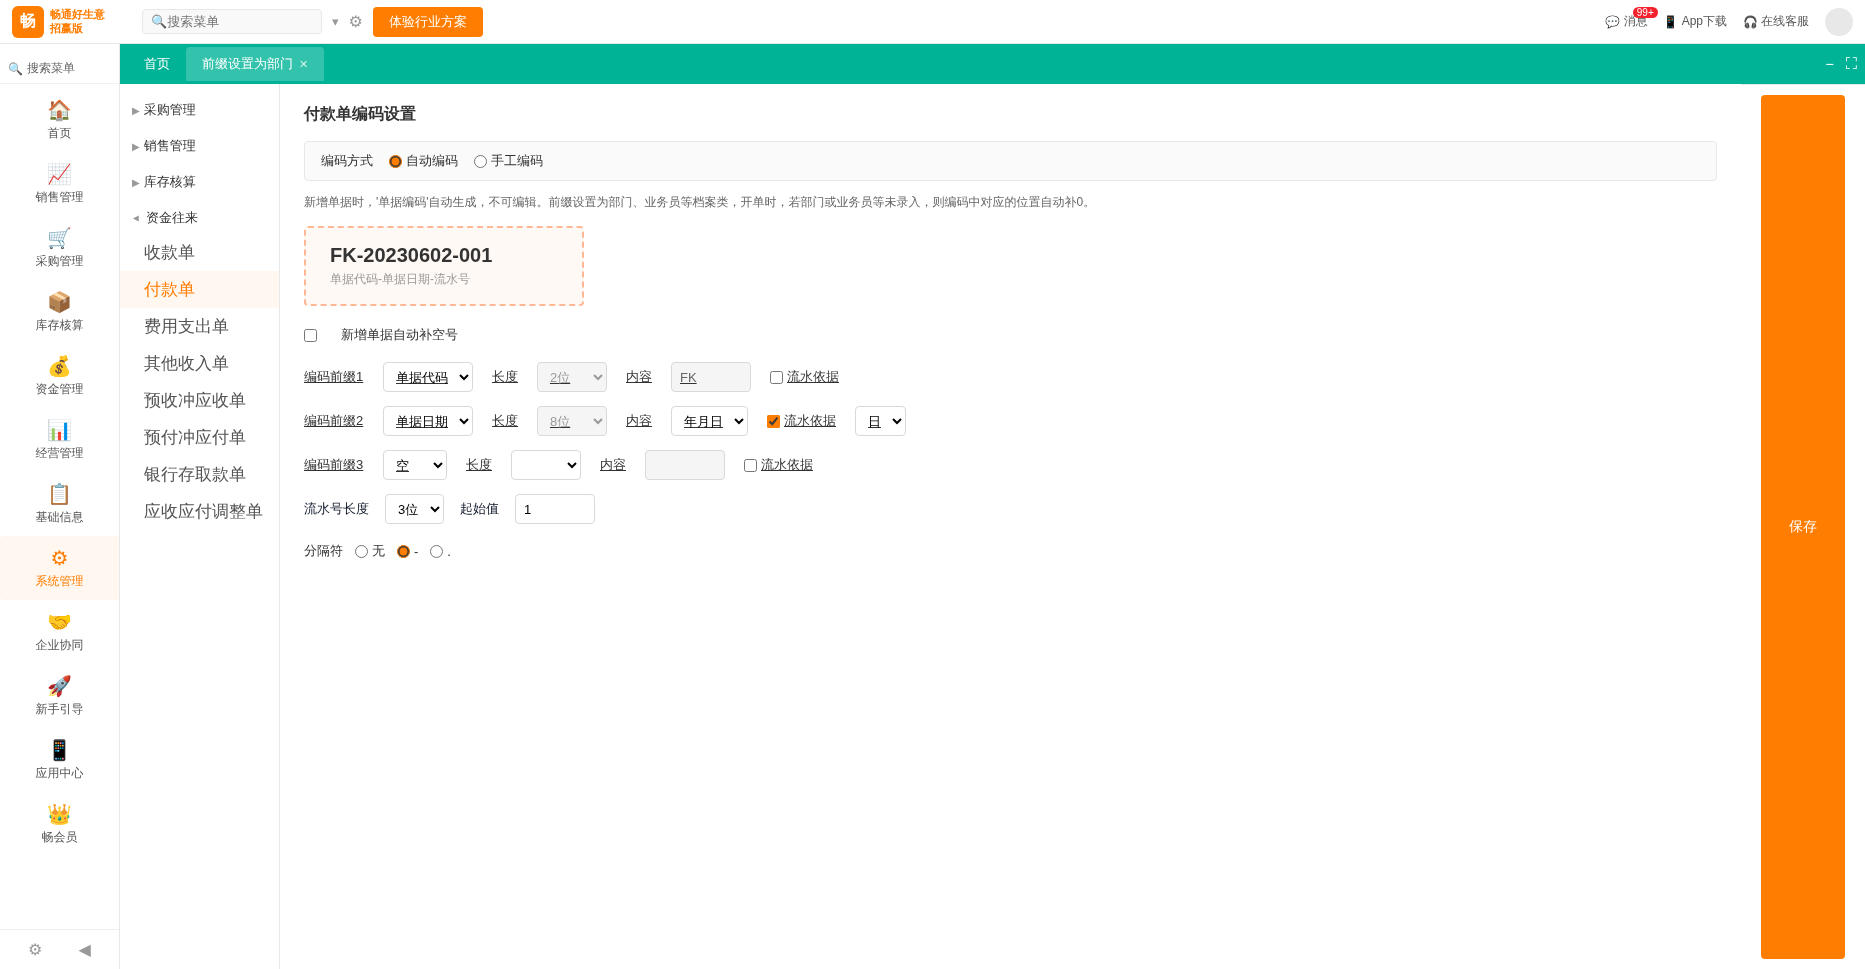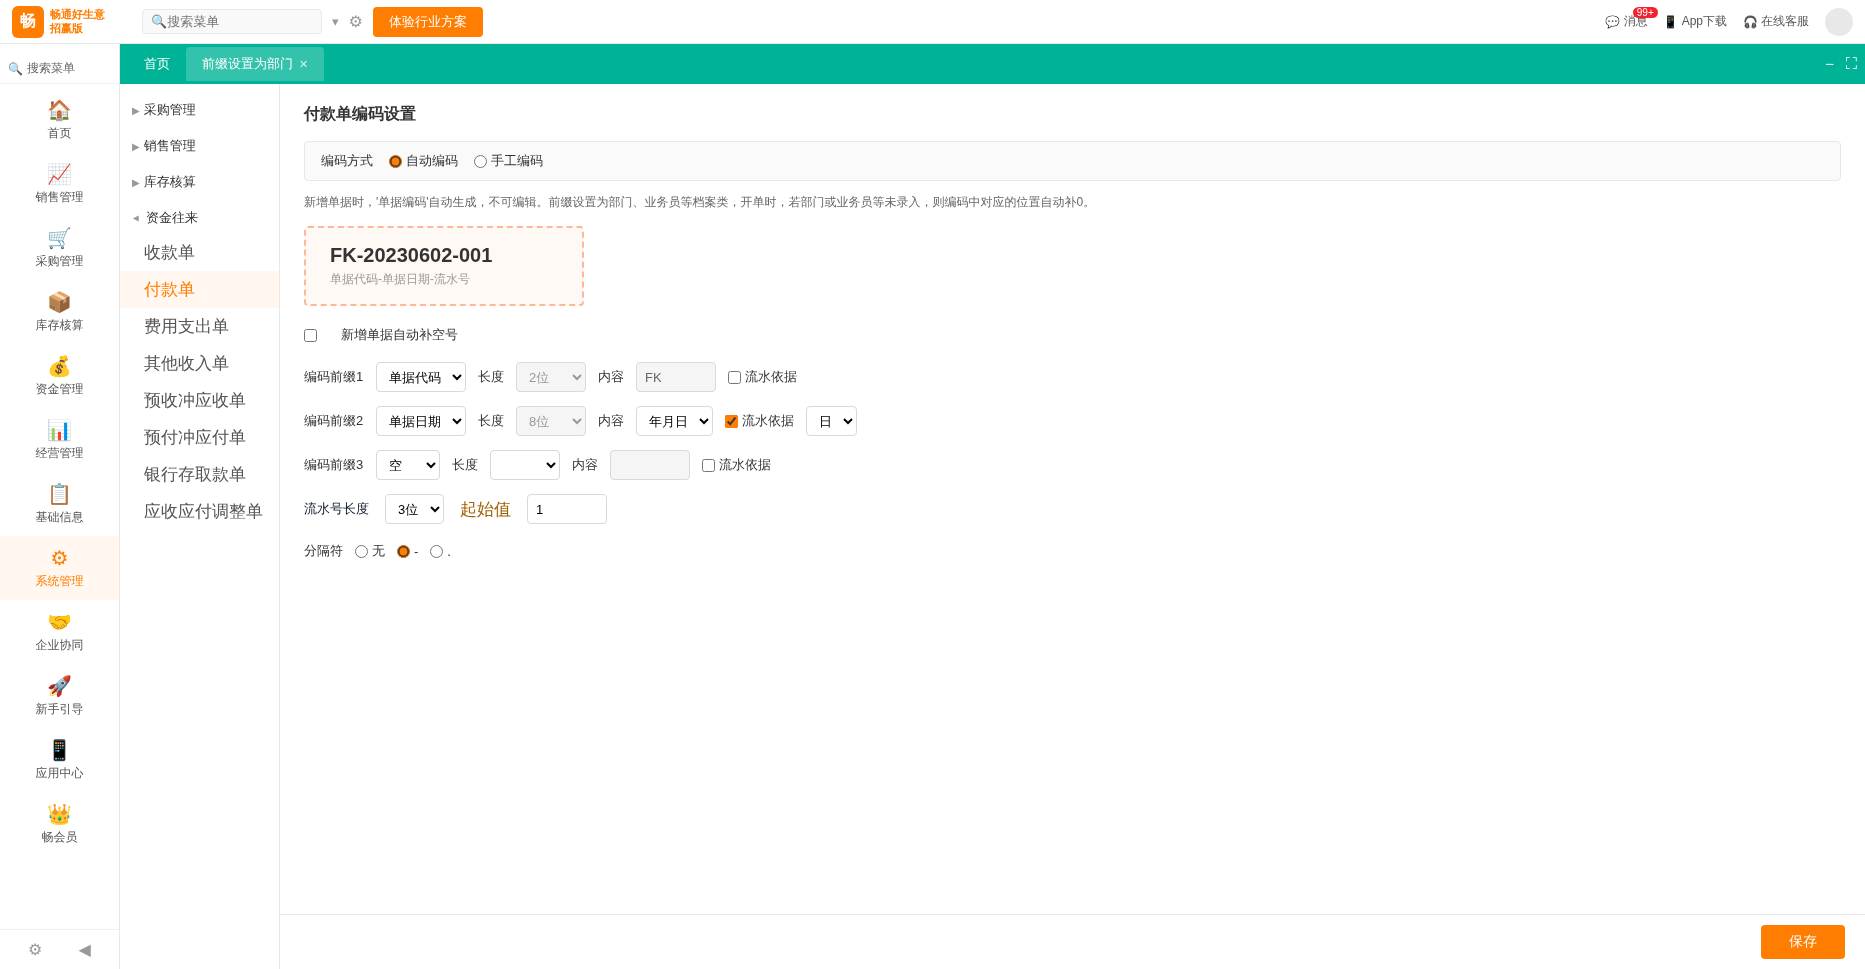--- a/index.html
+++ b/index.html
@@ -181,43 +181,44 @@
 
     
     .auto-zero-row { display: flex; align-items: center; gap: 24px; margin-bottom: 18px; font-size: 13px; }
     .auto-zero-row input[type=checkbox] { accent-color: #ff7d00; }
 
     
     .form-row {
       display: flex;
       align-items: center;
       margin-bottom: 14px;
-      gap: 12px;
+      gap: 19px;
       flex-wrap: wrap;
+      text-decoration: underline;
     }
     .form-label { font-size: 13px; color: #333; width: 60px; flex-shrink: 0; }
     .length-label { font-size: 13px; color: #333; text-align: center; }
     .content-label { font-size: 13px; color: #333; }
     .content-input {
       border: 1px solid #d9d9d9;
       border-radius: 4px;
       padding: 4px 8px;
       font-size: 13px;
       min-width: 80px;
       height: 30px;
       background: #f5f5f5;
       color: #666;
     }
     .flow-check { display: flex; align-items: center; gap: 4px; font-size: 13px; }
     .flow-check input[type=checkbox] { accent-color: #ff7d00; }
 
     
     .serial-row { display: flex; align-items: center; gap: 16px; margin-bottom: 18px; }
     .serial-label { font-size: 13px; color: #0f172a; }
-    .start-label { font-size: 17px; color: #a16207; }
+    .start-label { font-size: 13px; color: #0f172a; }
     .start-input {
       border: 1px solid #d9d9d9;
       border-radius: 4px;
       padding: 4px 8px;
       font-size: 13px;
       height: 30px;
       background: #fff;
       width: 80px;
     }
 
@@ -416,21 +417,21 @@
         </div>
         <div class="submenu-item">
           <span>银行存取款单</span>
         </div>
         <div class="submenu-item">
           <span>应收应付调整单</span>
         </div>
       </div>
     </div>
 
-    <div style="flex:1;display:flex;flex-direction:column;overflow:hidden;">
+    <div style="flex:1;display:flex;overflow:hidden;">
       <div class="page-content">
         <div class="page-title">付款单编码设置</div>
 
         
         <div class="encoding-method">
           <span class="encoding-label">编码方式</span>
           <div class="radio-group">
             <label class="radio-item">
               <input type="radio" name="encoding" value="auto" checked="" style="">
               <span>自动编码</span>

